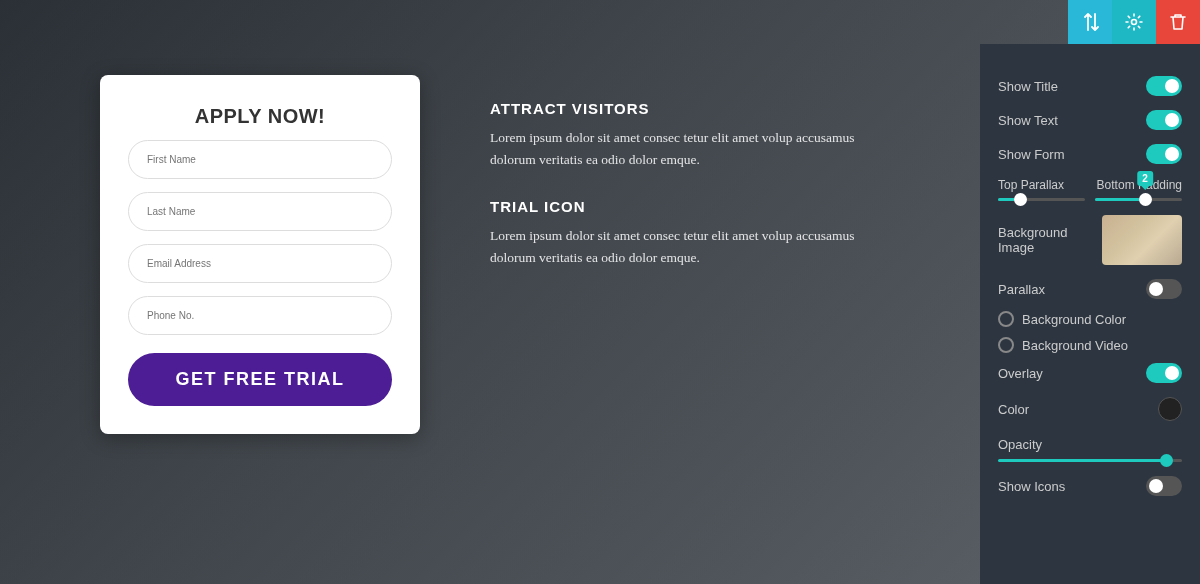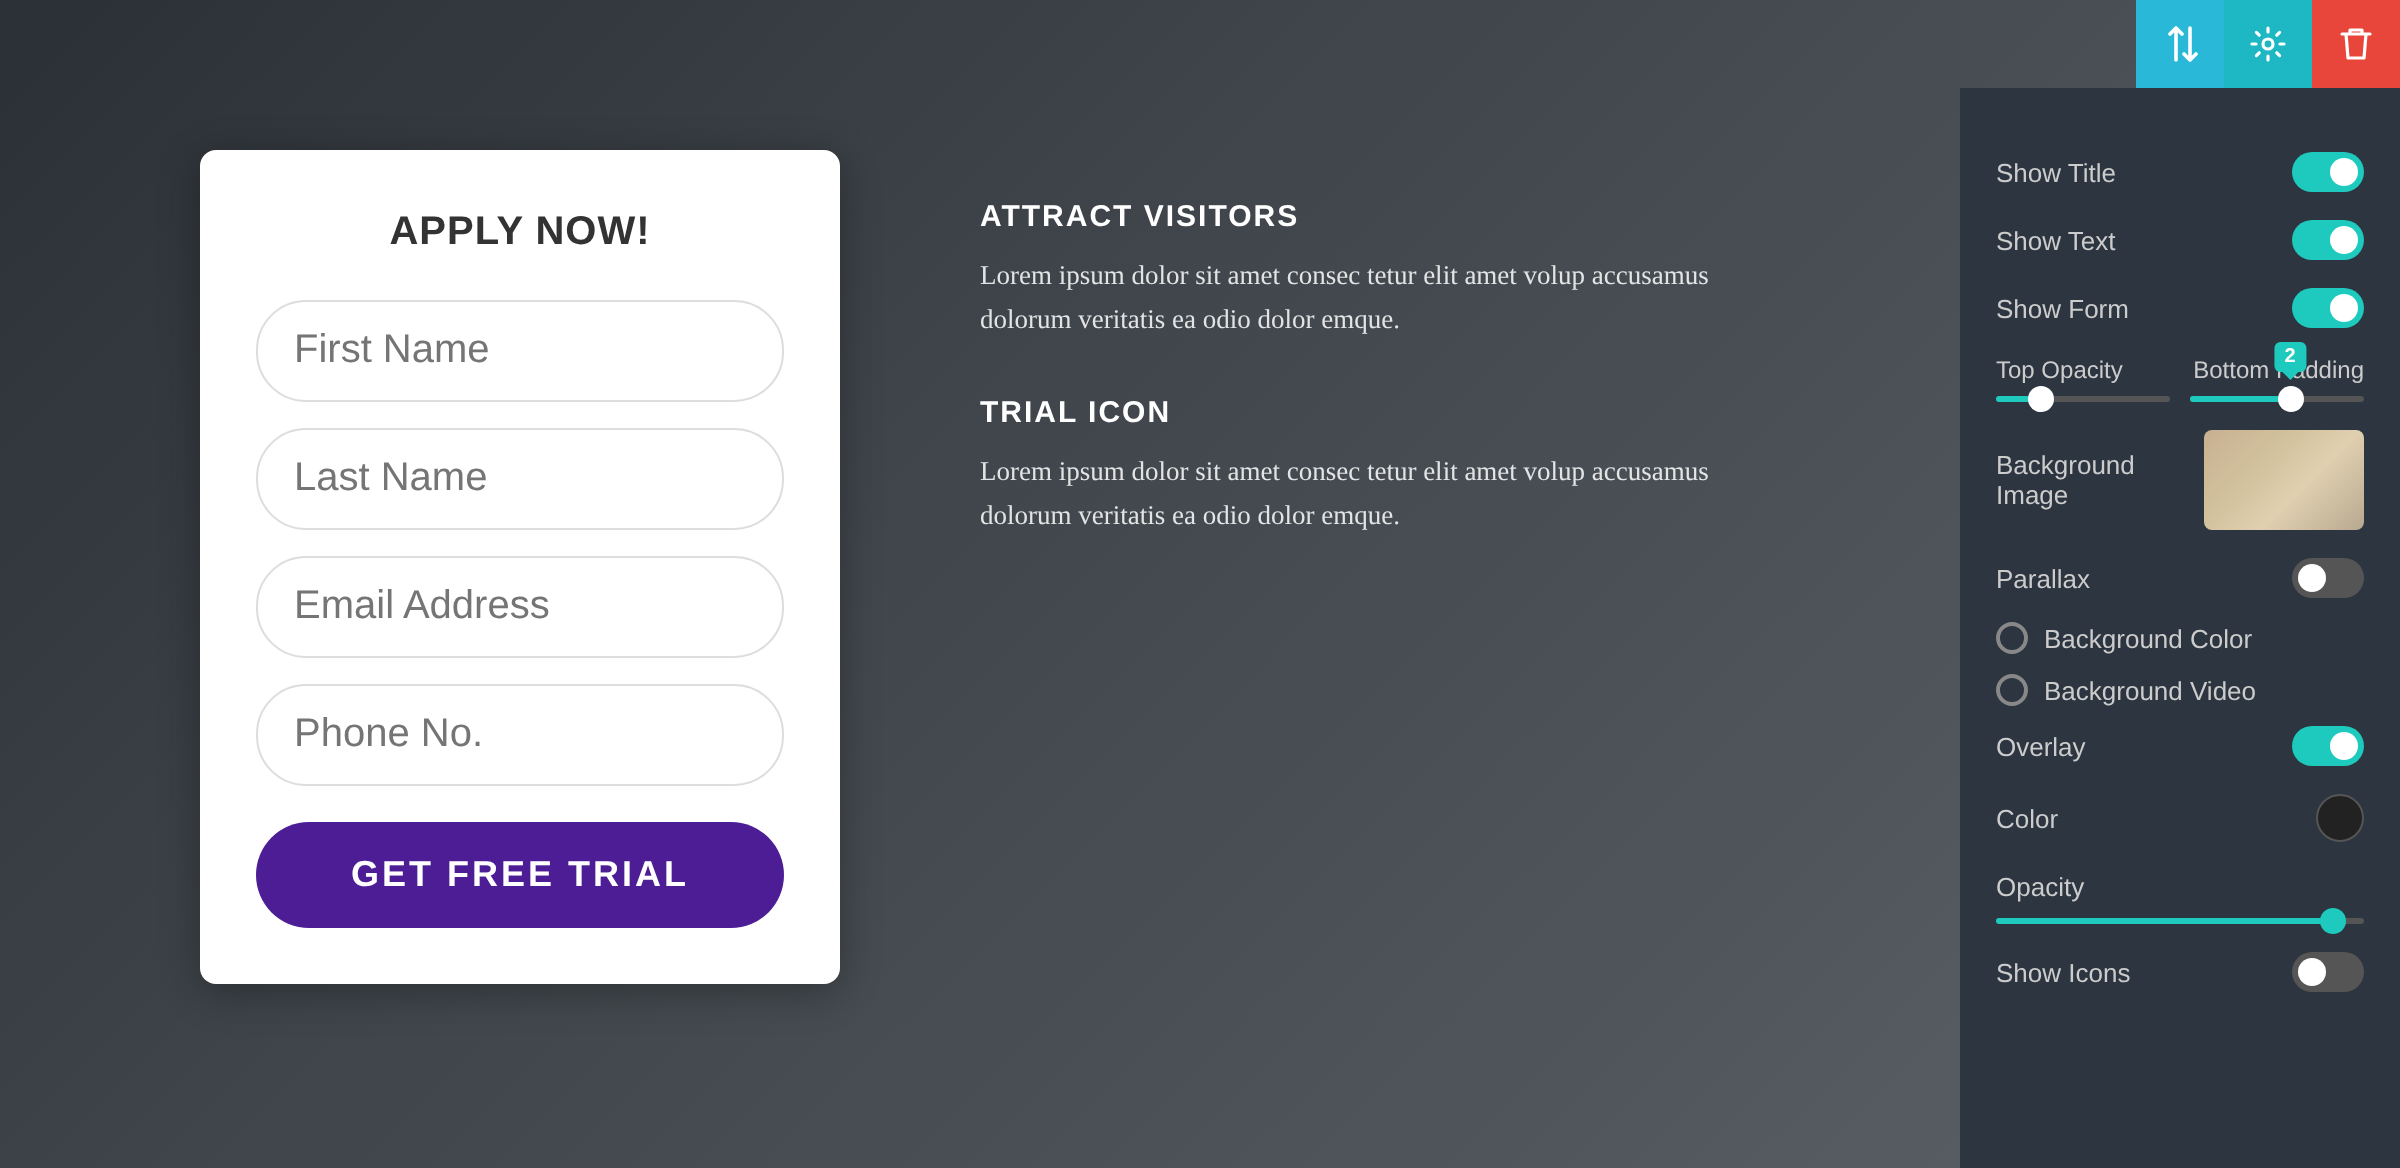--- a/index.html
+++ b/index.html
@@ -52,29 +52,29 @@
       border-radius: 8px;
       padding: 30px 28px 28px;
       z-index: 10;
       box-shadow: 0 4px 20px rgba(0,0,0,0.3);
     }
     .form-card h2 {
       text-align: center;
       font-size: 20px;
       font-weight: 800;
       color: #333;
-      margin-bottom: 22px;
+      margin-bottom: 12px;
       letter-spacing: 0.5px;
     }
     .form-input {
       width: 100%;
       padding: 13px 18px;
       border: 1.5px solid #ddd;
       border-radius: 25px;
-      font-size: 20px;
+      font-size: 10px;
       color: #999;
       margin-bottom: 13px;
       outline: none;
       background: white;
     }
     .btn-cta {
       width: 100%;
       padding: 16px;
       background: #4c1d95;
       color: white;
@@ -361,21 +361,21 @@
   <div class="setting-row">
     <span class="setting-label">Show Form</span>
     <div class="toggle">
       <div class="toggle-track on"></div>
       <div class="toggle-thumb on"></div>
     </div>
   </div>
 
   <div class="padding-section">
     <div class="padding-labels">
-      <span class="padding-label">Top Opacity</span>
+      <span class="padding-label">Top Parallax</span>
       <span class="padding-label">Bottom Padding</span>
     </div>
     <div class="slider-container">
       <div class="slider-track" style="flex:1;">
         <div class="slider-fill" style="width:20%"></div>
         <div class="slider-thumb" style="left:18%;"></div>
       </div>
       <div class="slider-track" style="flex:1;">
         <div class="slider-fill" style="width:52%"></div>
         <div class="slider-thumb" style="left:50%;">

